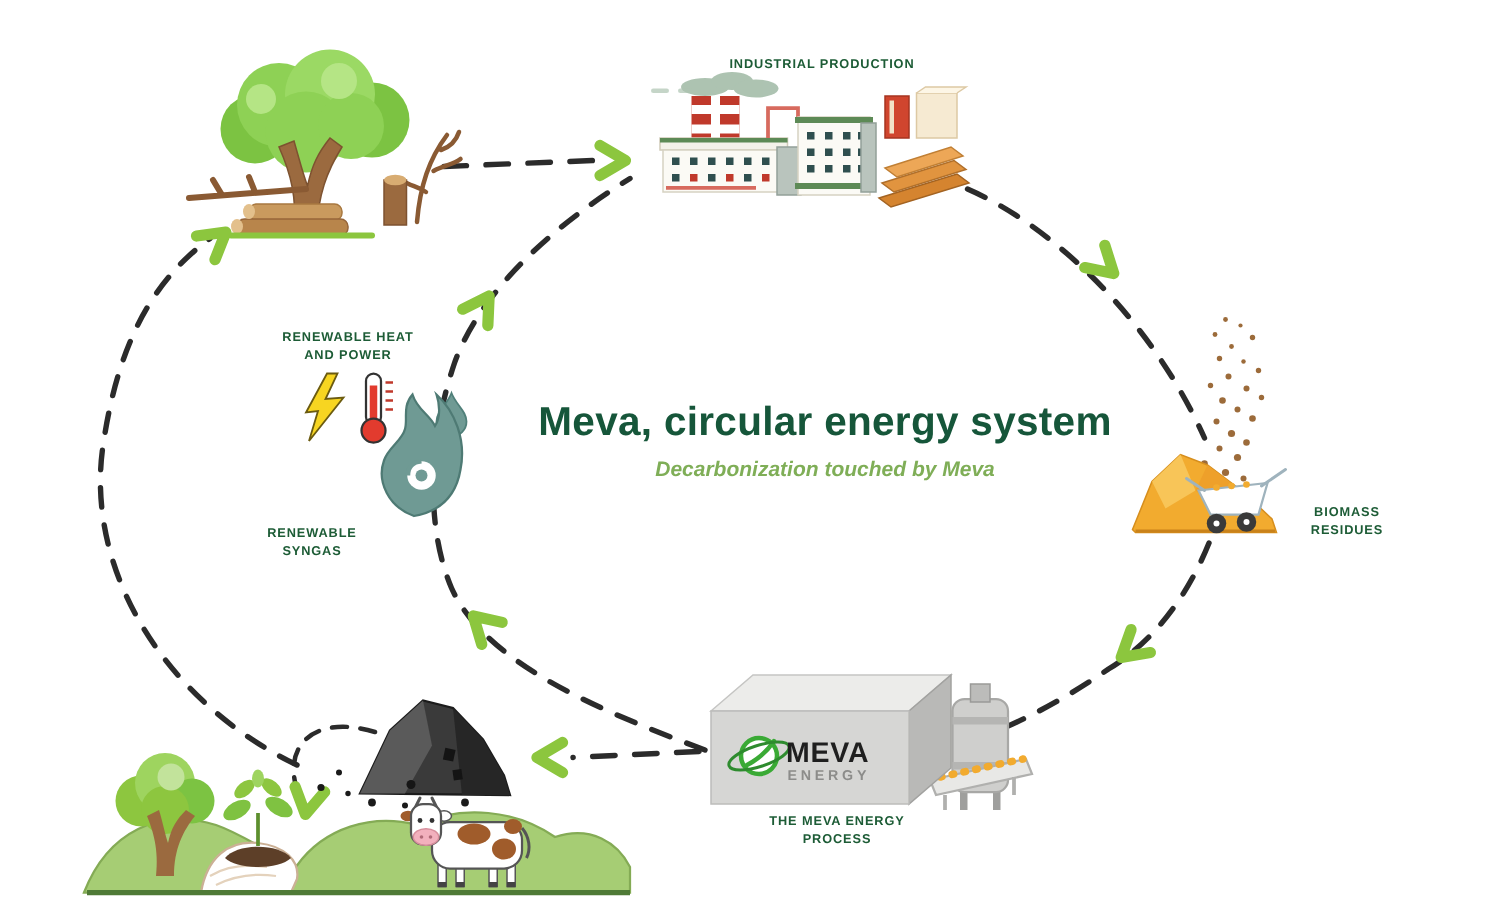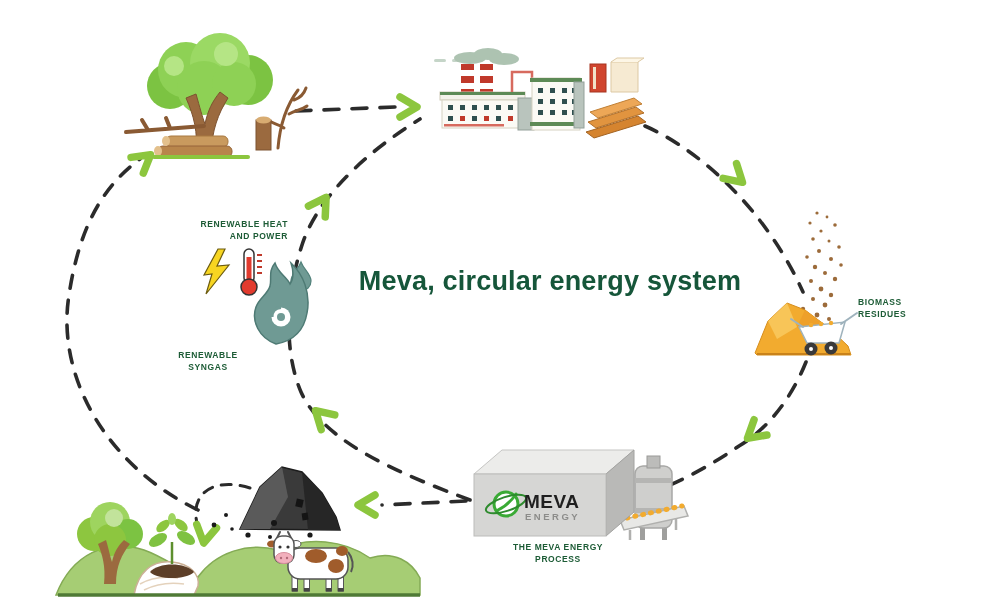--- a/index.html
+++ b/index.html
@@ -6,21 +6,21 @@
   #stage{
     position:relative;width:1000px;height:600px;background:#ffffff;overflow:hidden;
     font-family:"Liberation Sans",sans-serif;
   }
   #art{position:absolute;left:0;top:0;}
   .lbl{
     position:absolute;font-weight:bold;font-size:8.5px;line-height:1.45;
     letter-spacing:.6px;color:#1d5c36;text-align:center;white-space:pre-line;
     text-transform:uppercase;
   }
-  .lbl.left{text-align:left;}
+  .lbl.left{text-align:center;margin-top:39px;}
   .title{
     position:absolute;left:330px;top:266px;width:440px;text-align:center;
     font-size:27px;font-weight:800;color:#16563a;letter-spacing:.2px;
   }
   .subtitle{
     position:absolute;left:330px;top:304px;width:440px;text-align:center;
     font-style:italic;font-size:14px;color:#7fae57;font-weight:600;
   }
 </style>
 </head>
@@ -313,22 +313,24 @@
     <g transform="translate(248,260)">
       <path d="M28,84 C11,78 3,61 8,47 C11,38 20,34 22,26 C24,19 20,11 27,3 C30,13 38,16 42,24 C46,18 45,9 43,3 C55,14 63,33 59,53 C56,71 45,81 28,84 Z" fill="#6f9a94" stroke="#4e7a74" stroke-width="1.5"></path>
       <circle cx="33" cy="57" r="9.5" fill="#ffffff"></circle>
       <circle cx="33" cy="57" r="4" fill="#6f9a94"></circle>
       <path d="M33,47.5 C27,48 24,52 24,57" stroke="#6f9a94" stroke-width="3" fill="none"></path>
     </g>
   </g>
 </svg>
 
   <div class="title">Meva, circular energy system</div>
-
+  <div class="subtitle">Decarbonization touched by Meva</div>
+
+  <div class="lbl" style="left:428px;top:36px;width:240px;">INDUSTRIAL PRODUCTION</div>
   <div class="lbl left" style="left:858px;top:296px;width:80px;">BIOMASS
 RESIDUES</div>
   <div class="lbl" style="left:468px;top:541px;width:180px;">THE MEVA ENERGY
 PROCESS</div>
-  <div class="lbl" style="left:176px;top:218px;width:112px;text-align:right;">RENEWABLE HEAT
+  <div class="lbl" style="left:176px;top:218px;width:112px;">RENEWABLE HEAT
 AND POWER</div>
   <div class="lbl" style="left:163px;top:301px;width:90px;margin-top:48px;">RENEWABLE
 SYNGAS</div>
 </div>
 
 </body></html>

